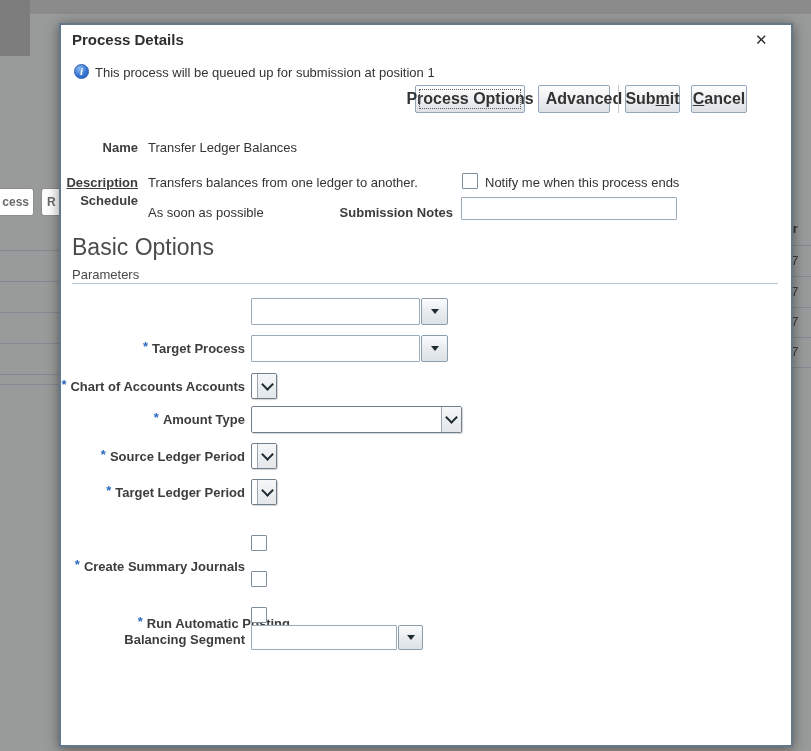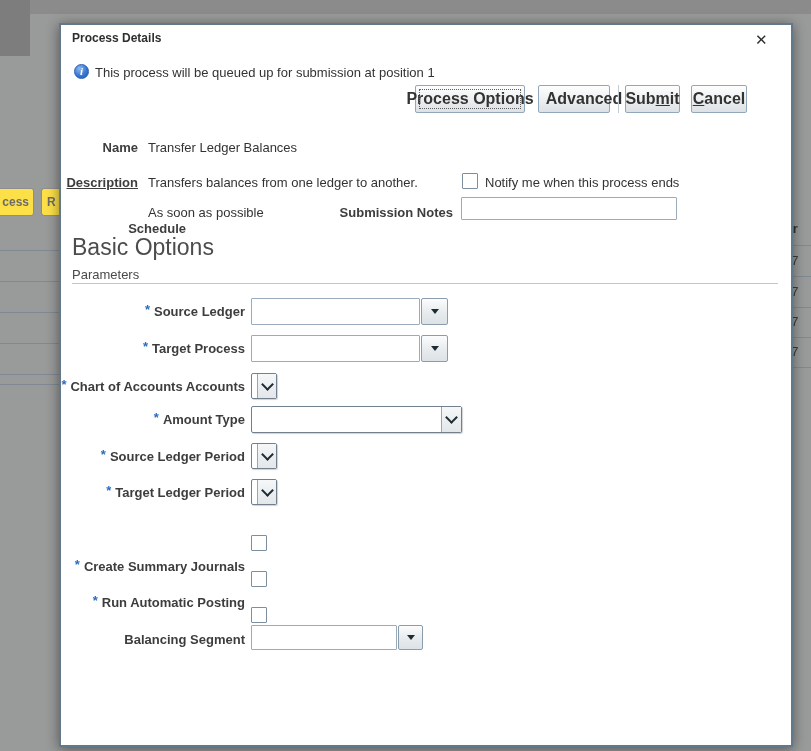--- a/index.html
+++ b/index.html
@@ -6,37 +6,37 @@
   body{
     width:811px;height:751px;position:relative;overflow:hidden;
     background:#999a9a;
     font-family:"Liberation Sans","DejaVu Sans",sans-serif;
     -webkit-font-smoothing:antialiased;
   }
   
   .bd-topband{position:absolute;left:0;top:0;width:811px;height:14px;background:#8b8b8b;}
   .bd-topleft{position:absolute;left:0;top:0;width:30px;height:56px;background:#7d7d7d;}
   .bd-btn{
-    position:absolute;top:188px;height:28px;background:#fde047;border:1px solid #8e8e8e;
+    position:absolute;top:188px;height:28px;background:#ffffff;border:1px solid #8e8e8e;
     color:#6c6c6c;font-weight:bold;font-size:12px;display:flex;align-items:center;
     box-sizing:border-box;overflow:hidden;
   }
   .bd-btn1{left:0;width:34px;border-left:none;border-radius:0 3px 3px 0;justify-content:flex-end;padding-right:4px;}
   .bd-btn2{left:41px;width:19px;border-right:none;border-radius:3px 0 0 3px;padding-left:5px;}
   .bd-hline{position:absolute;height:1px;background:rgba(108,124,140,.55);}
   .bd-vline{position:absolute;width:1px;background:rgba(100,115,130,.7);}
   .bd-cell{position:absolute;left:784px;font-size:13px;color:#3c3c3c;}
   .bd-cell.hdr{font-weight:bold;color:#343434;}
   
   .dialog{
     position:absolute;left:59px;top:23px;width:734px;height:724px;box-sizing:border-box;
     background:#ffffff;border:2px solid #64788c;box-shadow:0 2px 12px rgba(0,0,0,.45);
   }
   .abs{position:absolute;}
-  .dlg-title{left:11px;top:6px;font-size:12px;font-weight:bold;color:#2f2f2f;}
+  .dlg-title{left:11px;top:6px;font-size:15px;font-weight:bold;color:#2f2f2f;}
   .dlg-close{left:690px;top:4px;font-size:15px;font-weight:bold;color:#2f2f2f;cursor:pointer;padding:2px 4px;}
   .info-icon{
     left:13px;top:39px;width:15px;height:15px;border-radius:50%;
     background:radial-gradient(circle at 35% 28%,#8cbaf0,#3a77d4 55%,#1f57b3);
     border:1px solid #2a5cae;box-sizing:border-box;
     color:#fff;font-family:"Liberation Serif",serif;font-style:italic;font-weight:bold;
     font-size:11px;text-align:center;line-height:13px;
   }
   .info-text{left:34px;top:40px;font-size:13px;color:#333;}
   
@@ -148,31 +148,30 @@
 
   <div class="abs sum-label" style="left:0;width:77px;top:115px;">Name</div>
   <div class="abs sum-value" style="left:87px;top:115px;">Transfer Ledger Balances</div>
 
   <div class="abs sum-label" style="left:0;width:77px;top:150px;text-decoration:underline;">Description</div>
   <div class="abs sum-value" style="left:87px;top:150px;">Transfers balances from one ledger to another.</div>
 
   <div class="abs checkbox" style="left:401px;top:148px;"></div>
   <div class="abs sum-value" style="left:424px;top:150px;">Notify me when this process ends</div>
 
-  <div class="abs sum-label" style="left:0;width:77px;top:196px;padding-left:48px;">Schedule</div>
+  <div class="abs sum-label" style="left:0;width:77px;top:168px;">Schedule</div>
   <div class="abs sum-value" style="left:87px;top:180px;">As soon as possible</div>
 
   <div class="abs sum-label" style="left:222px;width:170px;top:180px;">Submission Notes</div>
   <input class="text-input" style="left: 400px; top: 172px; width: 216px; height: 23px;" value="">
 
   <div class="abs bo-heading">Basic Options</div>
   <div class="abs bo-sub">Parameters</div>
   <div class="abs bo-rule"></div>
 
-  <div class="p-label" style="top:279px;"><span class="req">*</span><span>Source Ledger</span></div>
   <div class="combo" style="left:190px;top:273px;">
     <input class="combo-input" style="width: 169px; height: 27px;" value="">
     <div class="combo-btn" style="width:27px;height:27px;">
         <span class="tri-down"></span>
       </div>
   </div>
 
   <div class="p-label" style="top:316px;"><span class="req">*</span><span>Target Process</span></div>
   <div class="combo" style="left:190px;top:310px;">
     <input class="combo-input" style="width: 169px; height: 27px;" value="">
@@ -207,21 +206,21 @@
     <div class="sel-btn">
         <span class="chev"></span>
       </div>
   </div>
 
   <div class="abs checkbox" style="left:190px;top:510px;"></div>
 
   <div class="p-label" style="top:534px;"><span class="req">*</span><span>Create Summary Journals</span></div>
   <div class="abs checkbox" style="left:190px;top:546px;"></div>
 
-  <div class="p-label" style="top:570px;"><span class="req">*</span><span>Run Automatic Posting</span></div>
+  <div class="p-label" style="top:591px;margin-left:45px;"><span class="req">*</span><span>Run Automatic Posting</span></div>
   <div class="abs checkbox" style="left:190px;top:582px;"></div>
 
   <div class="p-label" style="top:607px;"><span>Balancing Segment</span></div>
   <div class="combo" style="left:190px;top:600px;">
     <input class="combo-input" style="width: 146px; height: 25px;" value="">
     <div class="combo-btn" style="width:25px;height:25px;">
         <span class="tri-down"></span>
       </div>
   </div>
 

